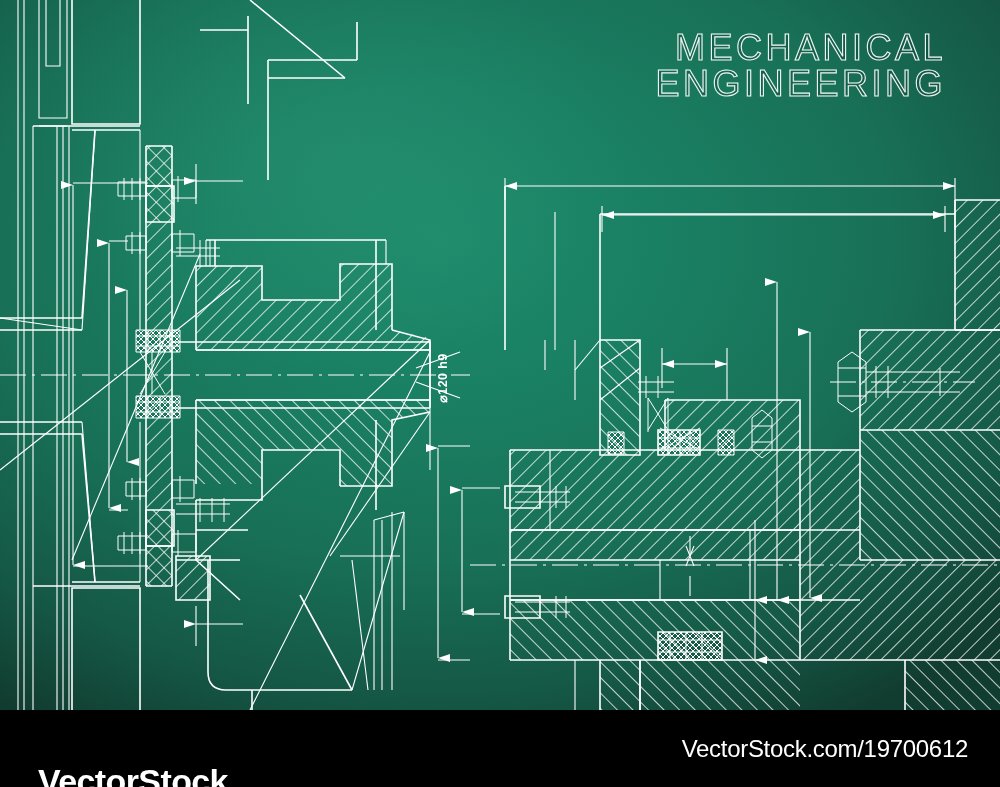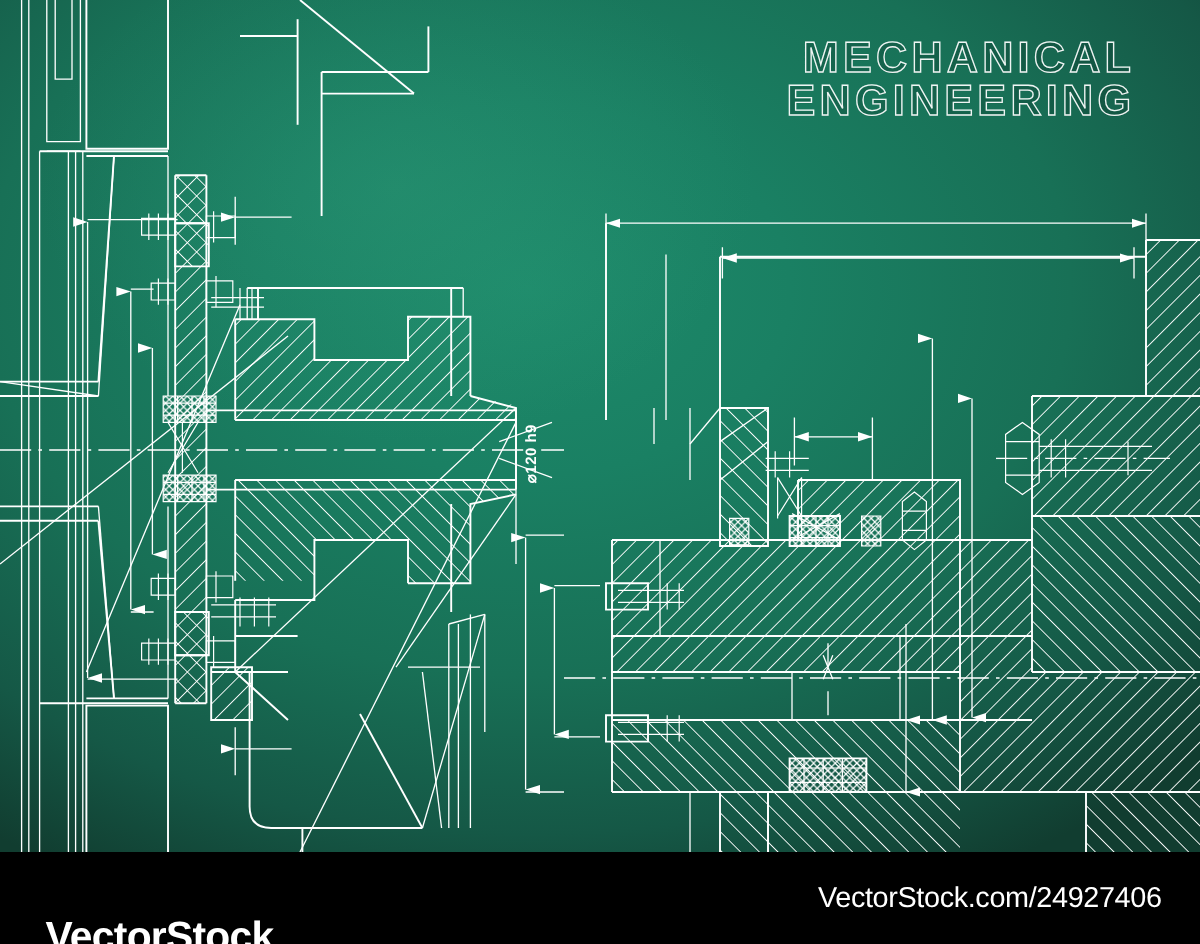--- a/index.html
+++ b/index.html
@@ -8,21 +8,21 @@
   #stage{position:relative;width:1000px;height:787px;overflow:hidden;}
 
   
   #board{position:absolute;left:0;top:0;width:1000px;height:710px;overflow:hidden;}
   #bg{position:absolute;inset:0;}
 
   
   #title{
     position:absolute; right:54px; top:30px;
     text-align:right; line-height:1.00;
-    font-weight:700; font-size:36px; letter-spacing:3.5px;
+    font-weight:400; font-size:36px; letter-spacing:3.5px;
     color:transparent;
     -webkit-text-stroke:1.1px rgba(255,255,255,.93);
     text-shadow:0 1px 0 rgba(0,0,0,.14);
     user-select:none; white-space:nowrap;
   }
   #title div{display:block;}
 
   
   #footer{position:absolute;left:0;top:710px;width:1000px;height:77px;background:#000;}
   #brand{position:absolute;left:38px;top:50%;transform:translateY(-50%);
@@ -443,16 +443,16 @@
     </svg>
 
     <div id="title">
       <div>MECHANICAL</div>
       <div>ENGINEERING</div>
     </div>
   </div>
 
   <div id="footer">
     <div id="brand">VectorStock</div>
-    <div id="credit">VectorStock.com/24927406</div>
+    <div id="credit">VectorStock.com/19700612</div>
   </div>
 
 </div>
 
 </body></html>

